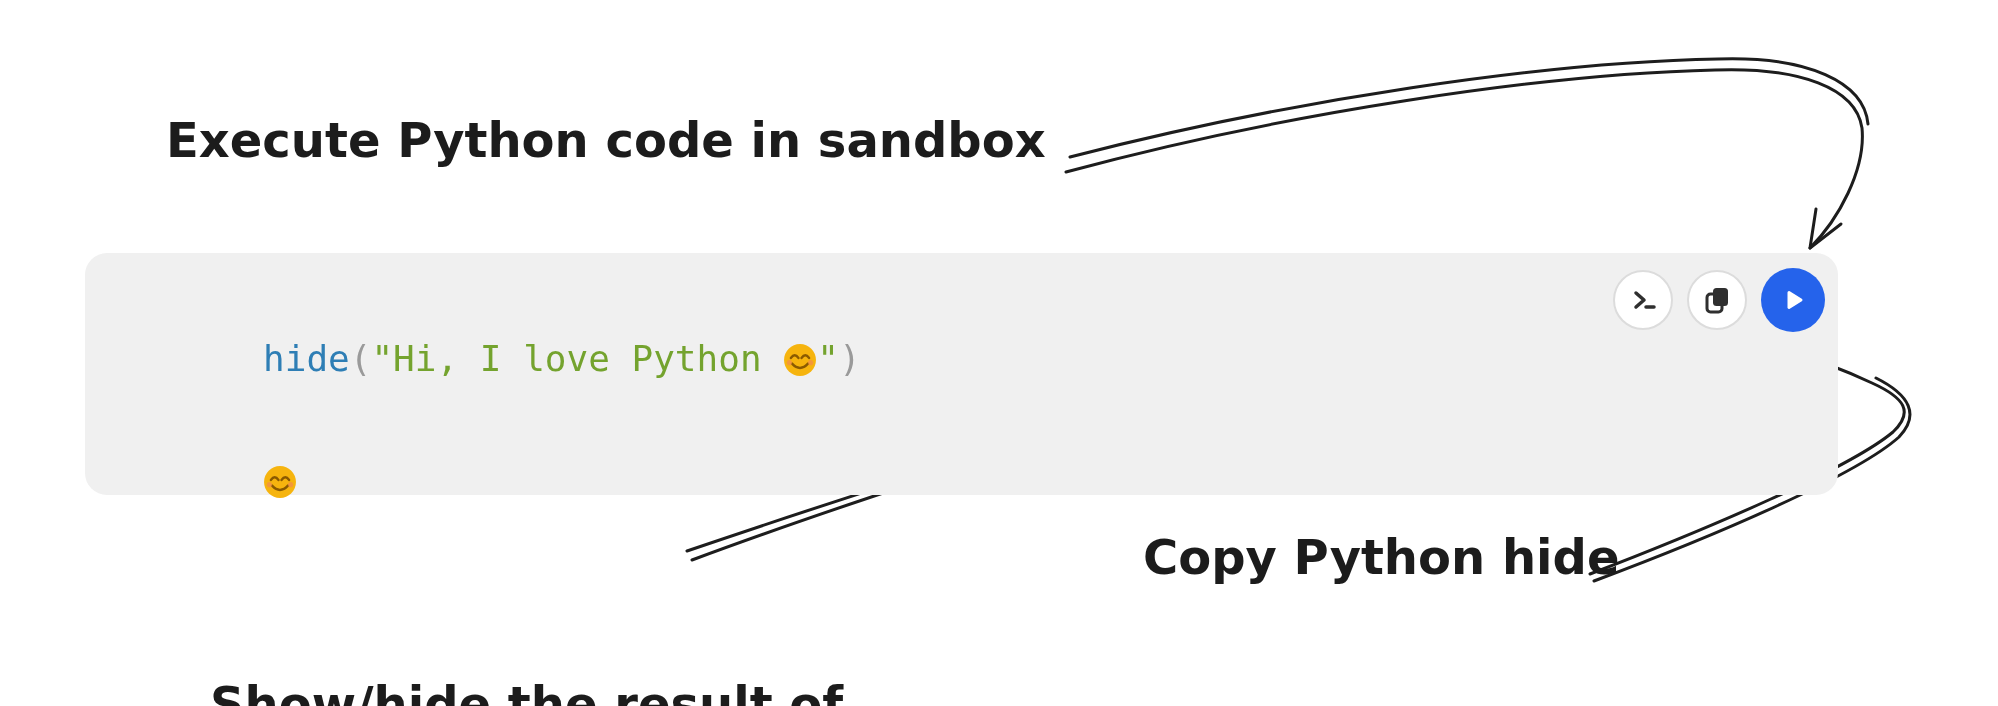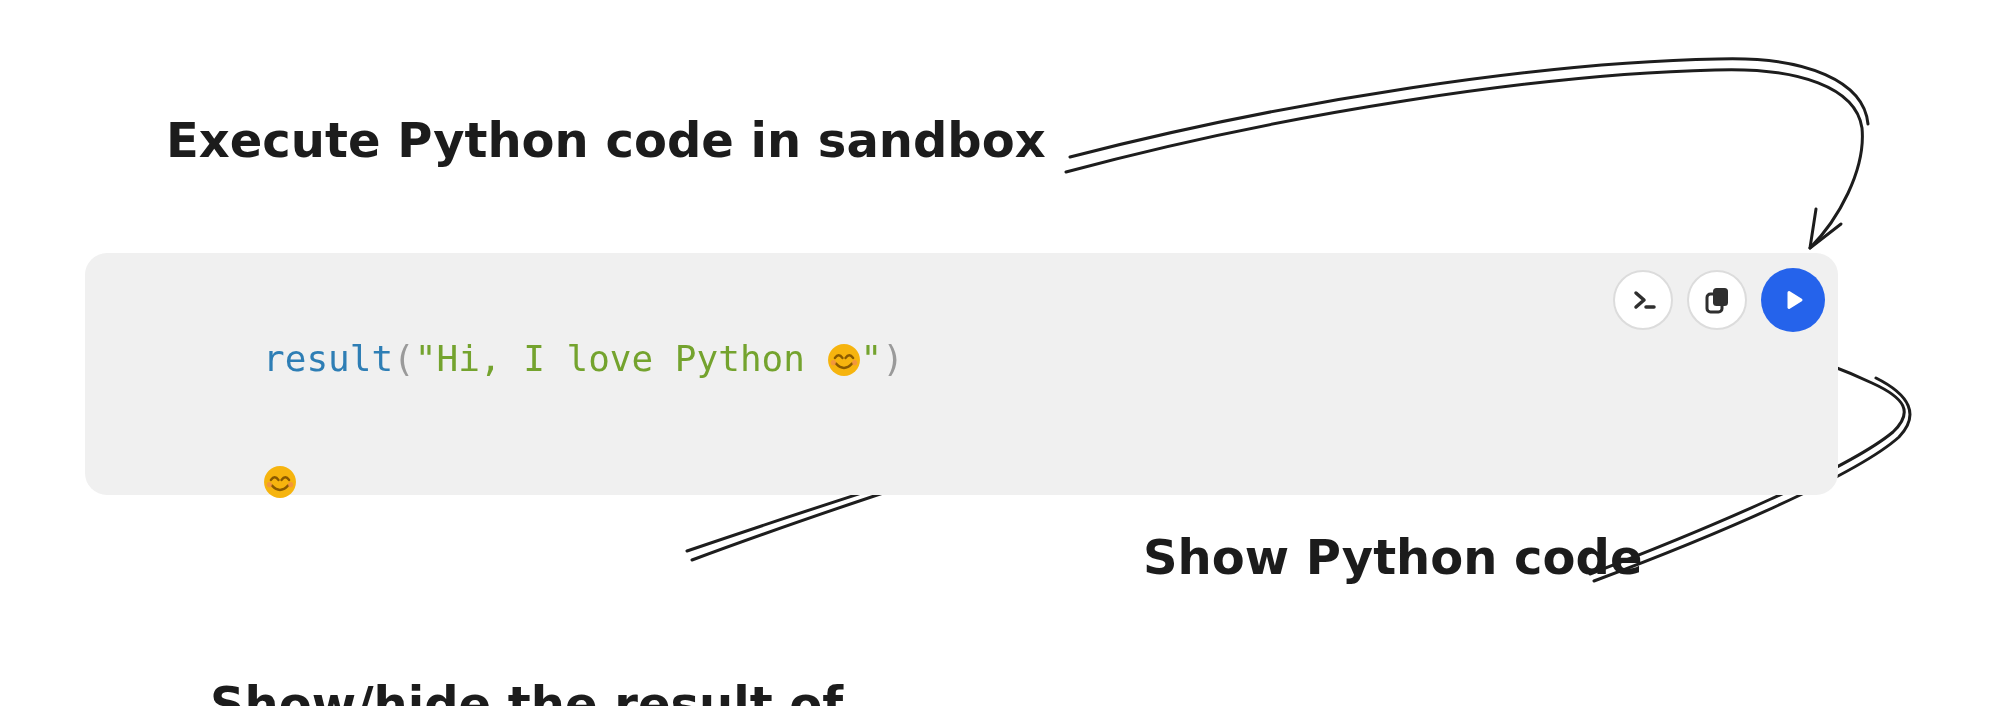--- a/index.html
+++ b/index.html
@@ -75,26 +75,26 @@
     </g>
   </svg>
 
   <div class="hand note-execute">Execute Python code in sandbox</div>
 
   <div class="hand note-showhide">
     <div>Show/hide the result of</div>
     
   </div>
 
-  <div class="hand note-copy">Show Python code</div>
+  <div class="hand note-copy">Copy Python hide</div>
 
   <div class="code-card">
 
     <div class="code-line">
-      <span class="kw">result</span><span class="pn">(</span><span class="str">"Hi, I love Python </span><svg class="emoji" width="34" height="34" viewBox="0 0 32 32">
+      <span class="kw">hide</span><span class="pn">(</span><span class="str">"Hi, I love Python </span><svg class="emoji" width="34" height="34" viewBox="0 0 32 32">
           <circle cx="16" cy="16" r="15" fill="#f6b40e"></circle>
           <path d="M7.5 14 q3.5 -5 7 0 M17.5 14 q3.5 -5 7 0 M8.5 19.5 q7.5 8 15 0" fill="none" stroke="#8a5a00" stroke-width="2.4" stroke-linecap="round"></path>
           <circle cx="6" cy="18.5" r="2.4" fill="#f28d4b" opacity="0.75"></circle>
           <circle cx="26" cy="18.5" r="2.4" fill="#f28d4b" opacity="0.75"></circle>
       </svg><span class="str">"</span><span class="pn">)</span>
     </div>
 
     <div class="output-line">
       <svg class="emoji" width="34" height="34" viewBox="0 0 32 32">
           <circle cx="16" cy="16" r="15" fill="#f6b40e"></circle>

